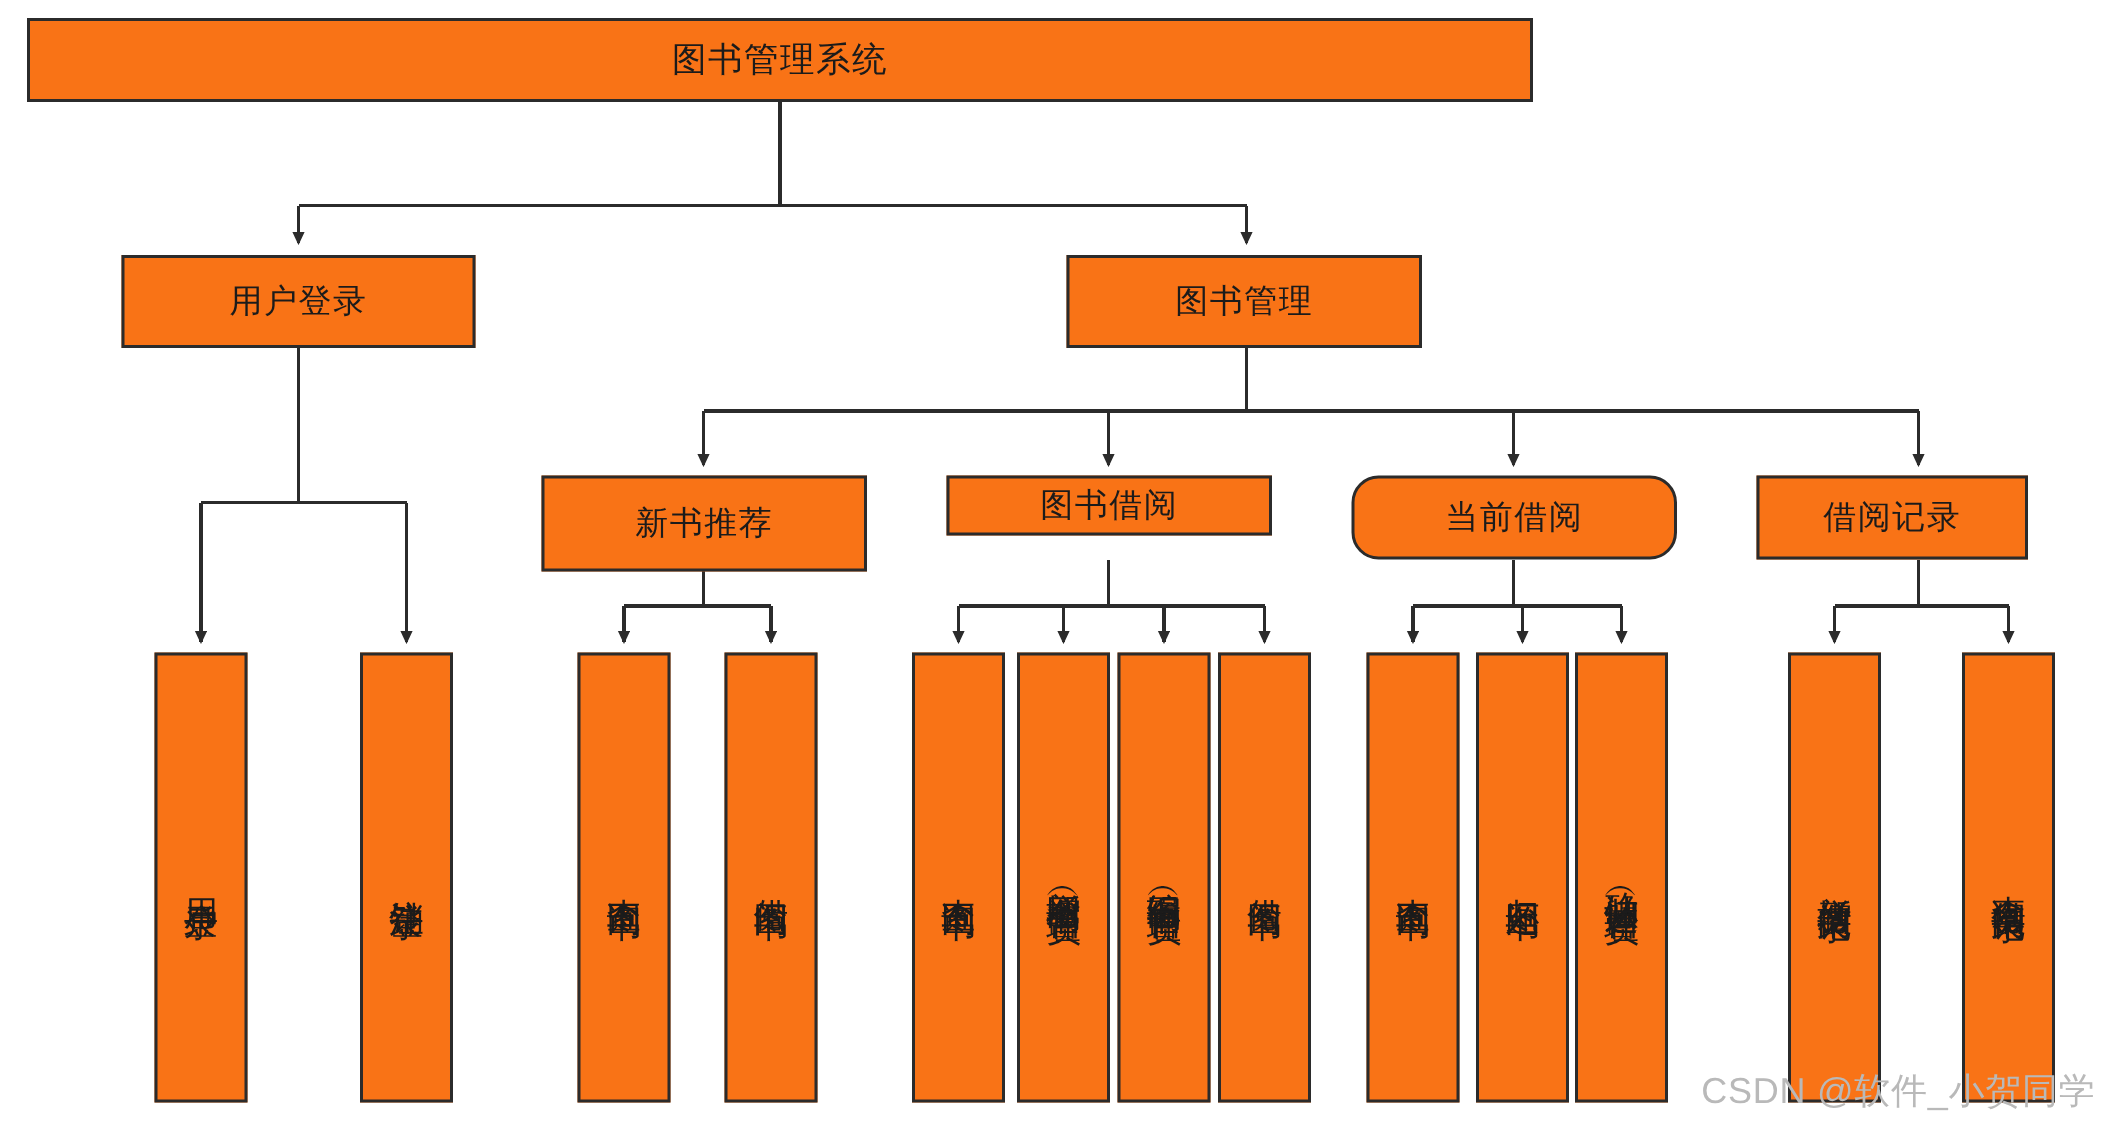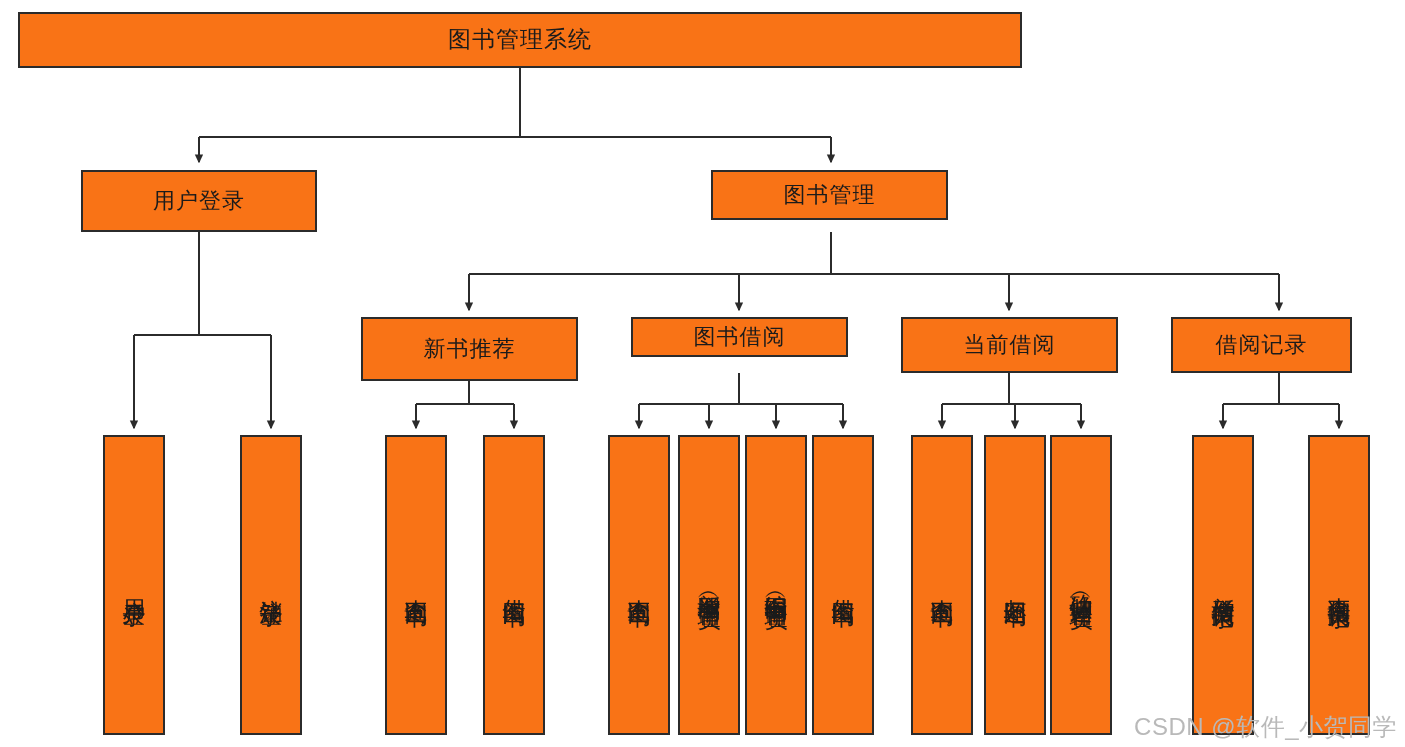--- a/index.html
+++ b/index.html
@@ -129,31 +129,31 @@
     </g>
   </svg>
 
   <div class="node horizontal root" style="left: 18px; top: 12px; width: 1004px; height: 56px;">
     <span class="node-label">图书管理系统</span>
   </div>
 
   <div class="node horizontal" style="left: 81px; top: 170px; width: 236px; height: 62px;">
     <span class="node-label">用户登录</span>
   </div>
-  <div class="node horizontal" style="left: 711px; top: 170px; width: 237px; height: 50px;">
+  <div class="node horizontal" style="left: 711px; top: 170px; width: 237px; height: 62px;">
     <span class="node-label">图书管理</span>
   </div>
 
   <div class="node horizontal" style="left: 361px; top: 317px; width: 217px; height: 64px;">
     <span class="node-label">新书推荐</span>
   </div>
   <div class="node horizontal" style="left: 631px; top: 317px; width: 217px; height: 40px;">
     <span class="node-label">图书借阅</span>
   </div>
-  <div class="node horizontal" style="left: 901px; top: 317px; width: 217px; height: 56px;">
+  <div class="node horizontal" style="left: 901px; top: 317px; width: 217px; height: 56px; border-radius: 18px;">
     <span class="node-label">当前借阅</span>
   </div>
   <div class="node horizontal" style="left: 1171px; top: 317px; width: 181px; height: 56px;">
     <span class="node-label">借阅记录</span>
   </div>
 
   <div class="node vertical" style="left: 103px; top: 435px; width: 62px; height: 300px;">
     <span class="node-label">用户登录</span>
   </div>
   <div class="node vertical" style="left: 240px; top: 435px; width: 62px; height: 300px;">

